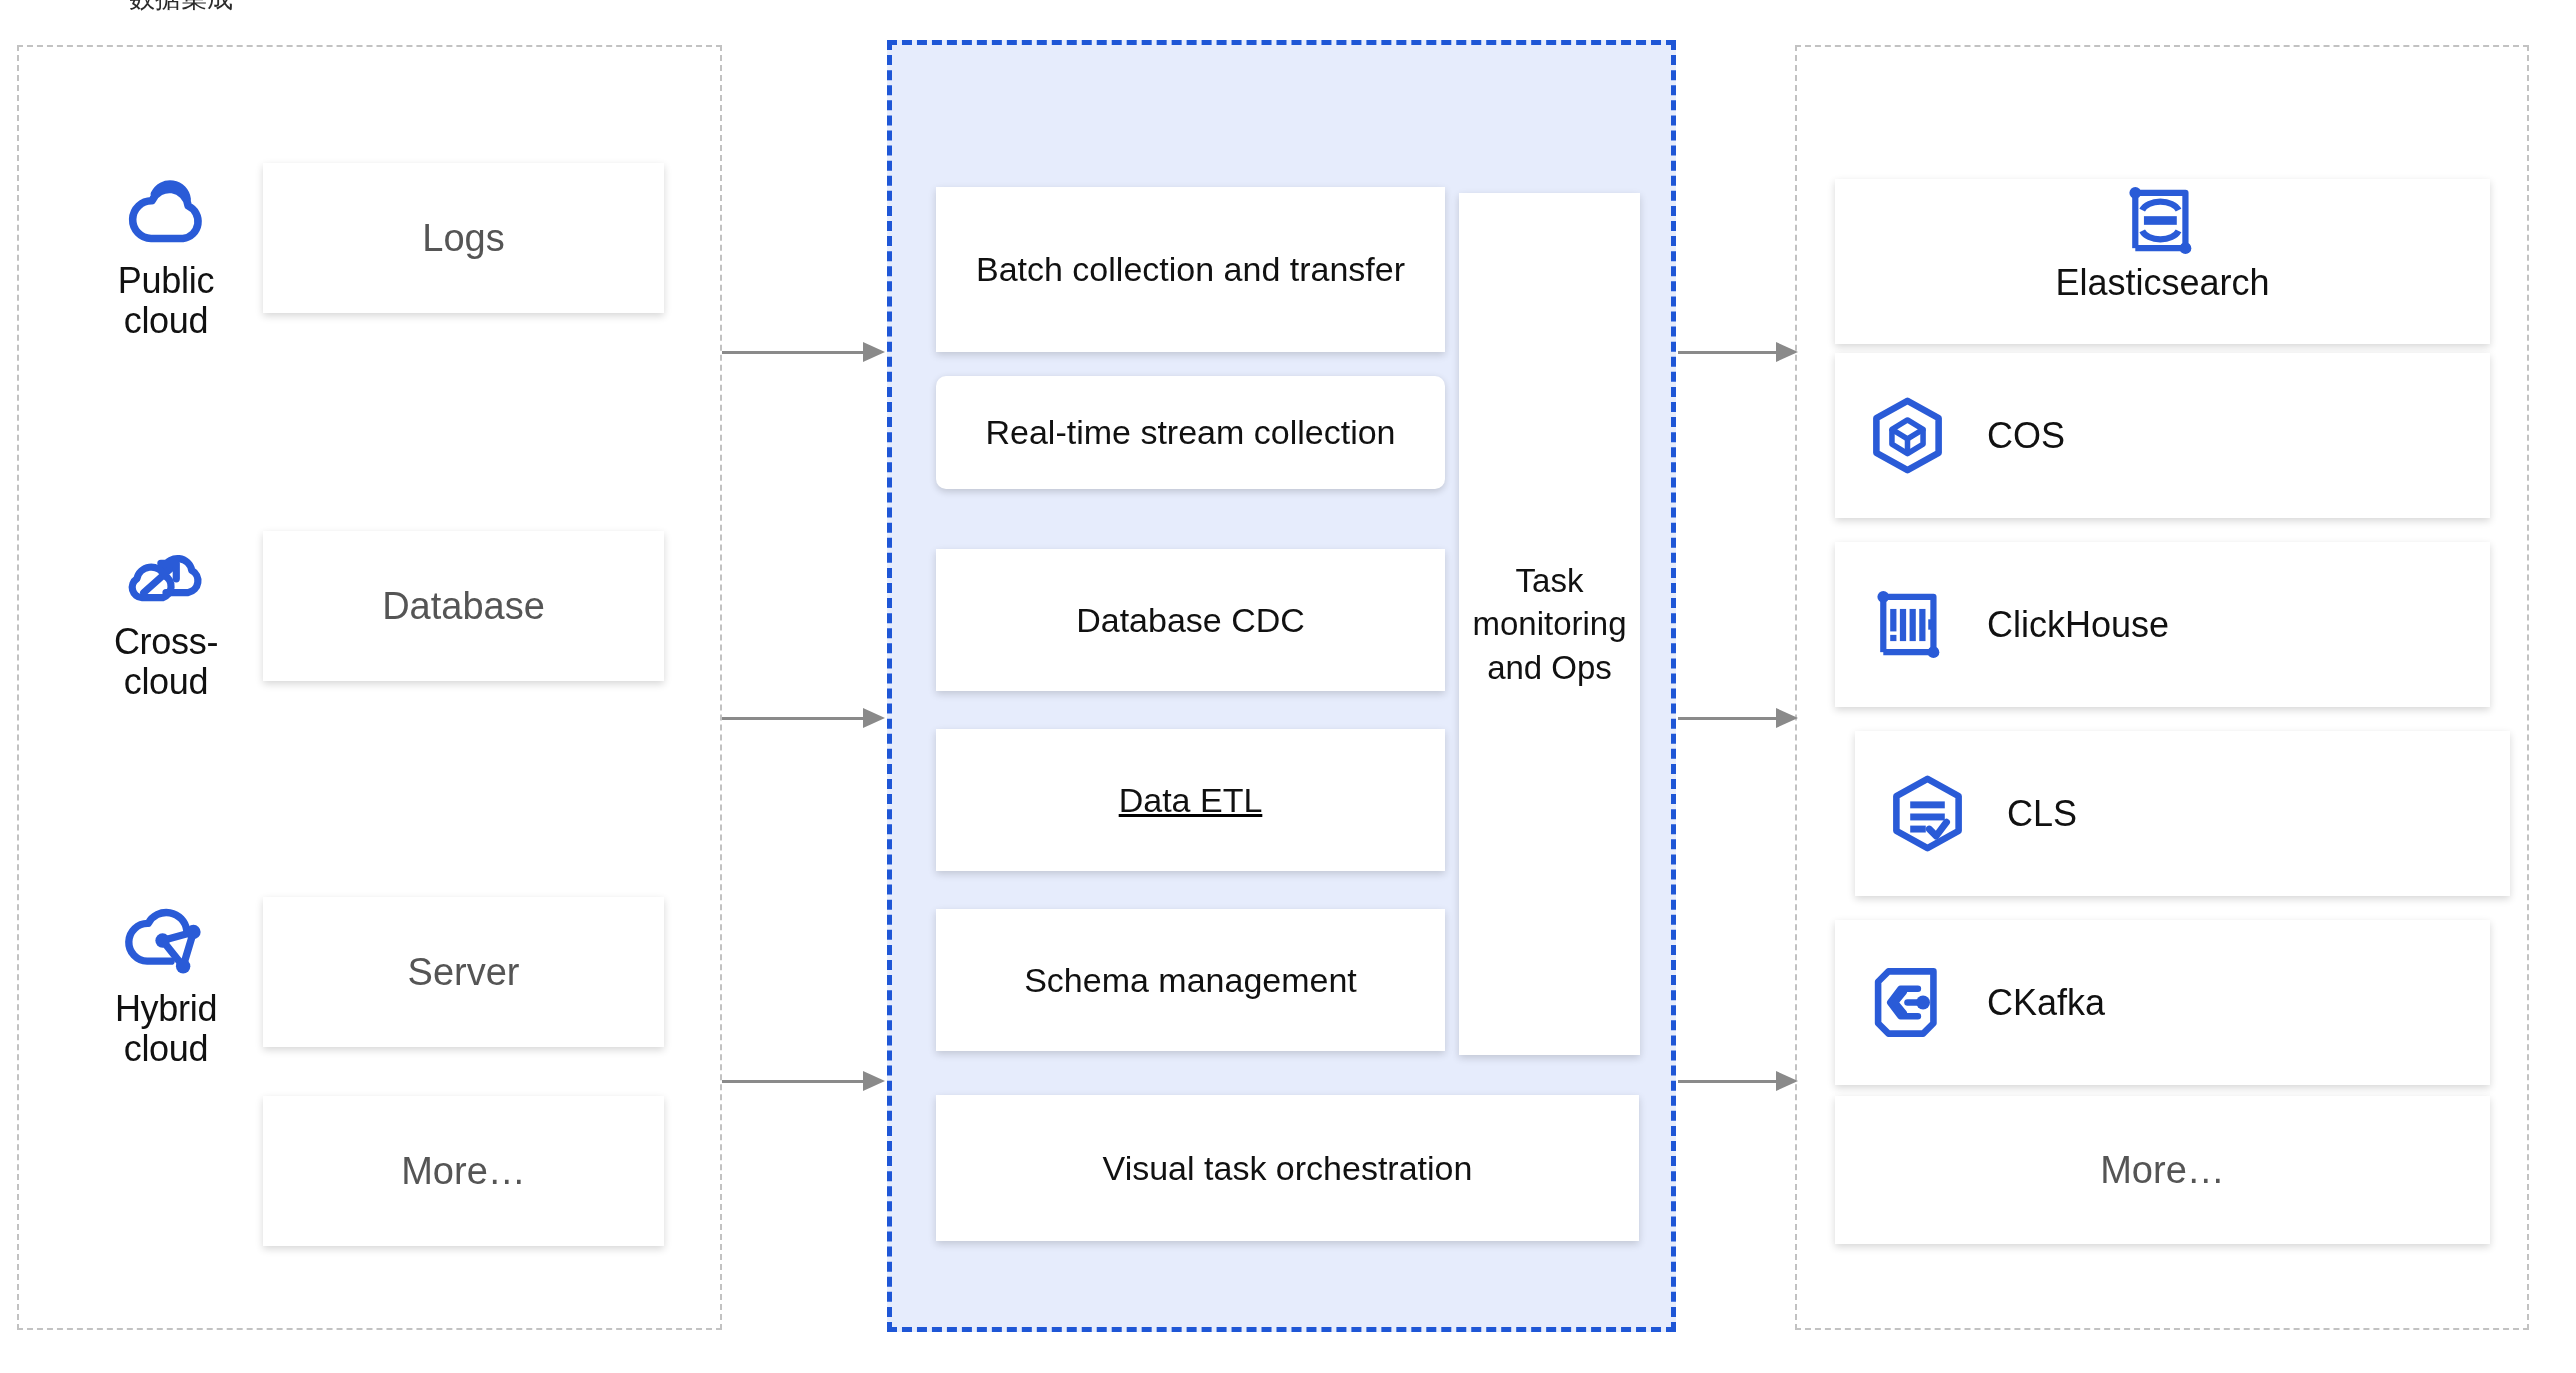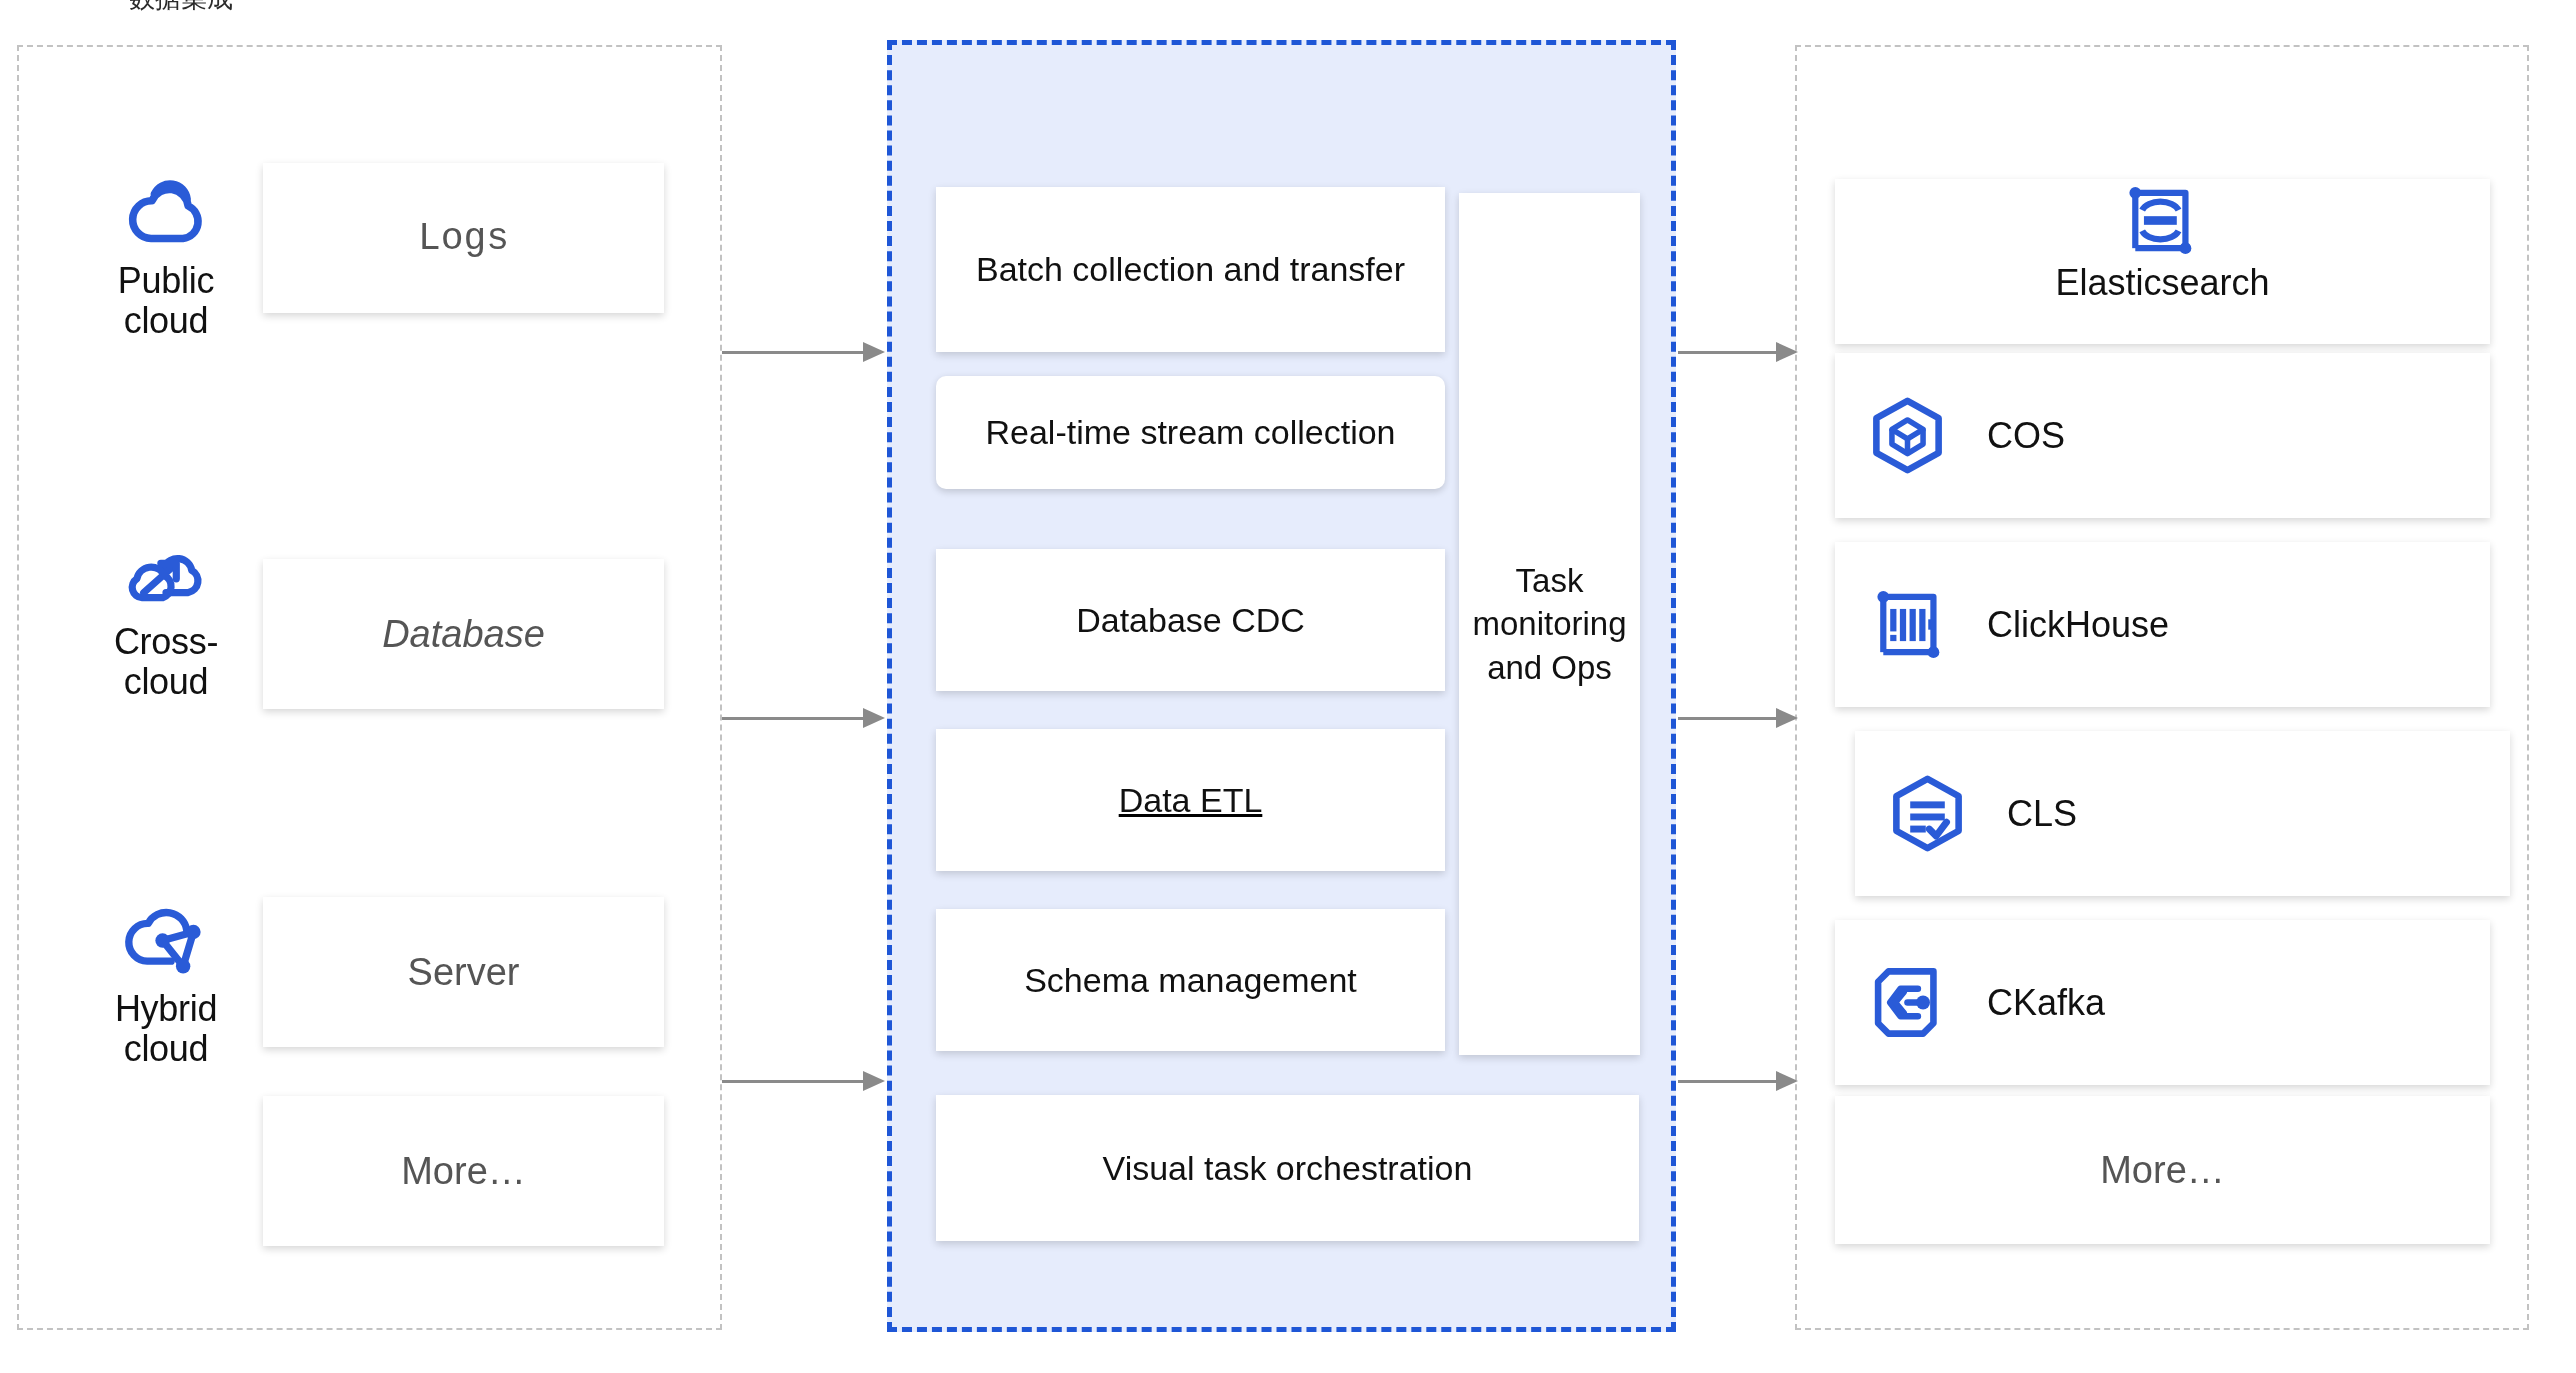--- a/index.html
+++ b/index.html
@@ -118,24 +118,24 @@
     <svg class="src-icon" width="96" height="88" viewBox="0 0 56 51">
       <path d="M31 39 h-14 a11 11 0 0 1 0.6 -22 a12 12 0 0 1 22.5 4" fill="none" stroke="#2a5bd7" stroke-width="4.3" stroke-linecap="round" stroke-linejoin="round"></path>
       <path d="M26 27 L44 22 L38 42 Z" fill="none" stroke="#2a5bd7" stroke-width="4.3" stroke-linejoin="round"></path>
       <circle cx="26" cy="27" r="4.2" fill="#2a5bd7"></circle>
       <circle cx="44" cy="22" r="4.2" fill="#2a5bd7"></circle>
       <circle cx="38" cy="42" r="4.2" fill="#2a5bd7"></circle>
     </svg>
     <div class="src-label">Hybrid cloud</div>
   </div>
 
-  <div class="card card-left" style="top:163px;  height:150px;font-family:Liberation Mono, monospace;">
+  <div class="card card-left" style="top:163px;  height:150px;">
     <span class="card-text">Logs</span>
   </div>
-  <div class="card card-left" style="top:559px;  height:150px;font-style:italic;">
+  <div class="card card-left" style="top:531px;  height:150px;">
     <span class="card-text">Database</span>
   </div>
   <div class="card card-left" style="top:897px; height:150px;">
     <span class="card-text">Server</span>
   </div>
   <div class="card card-left" style="top:1096px; height:150px;">
     <span class="card-text">More…</span>
   </div>
 
   <div class="panel blue" id="panel-pipeline"></div>

